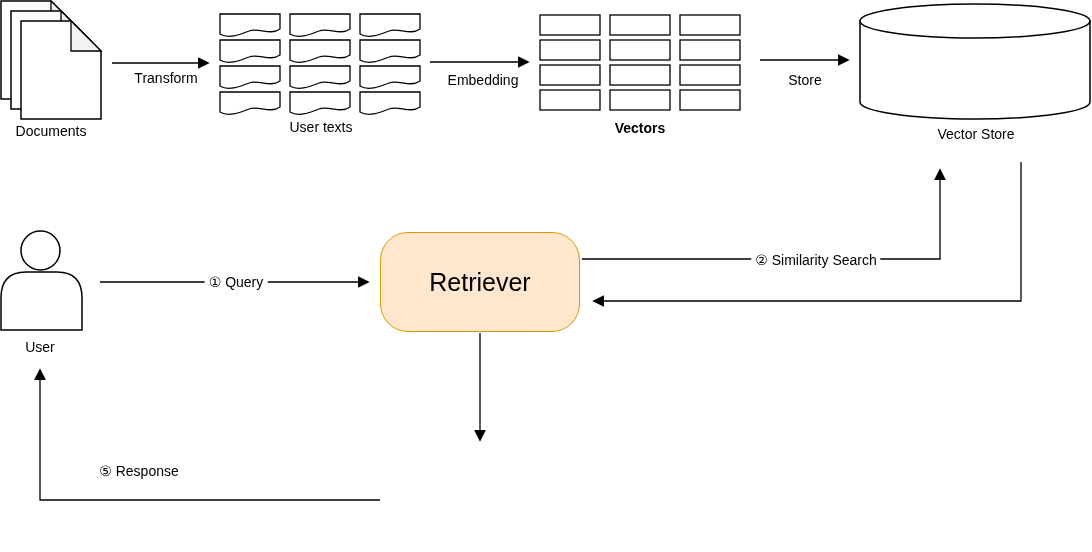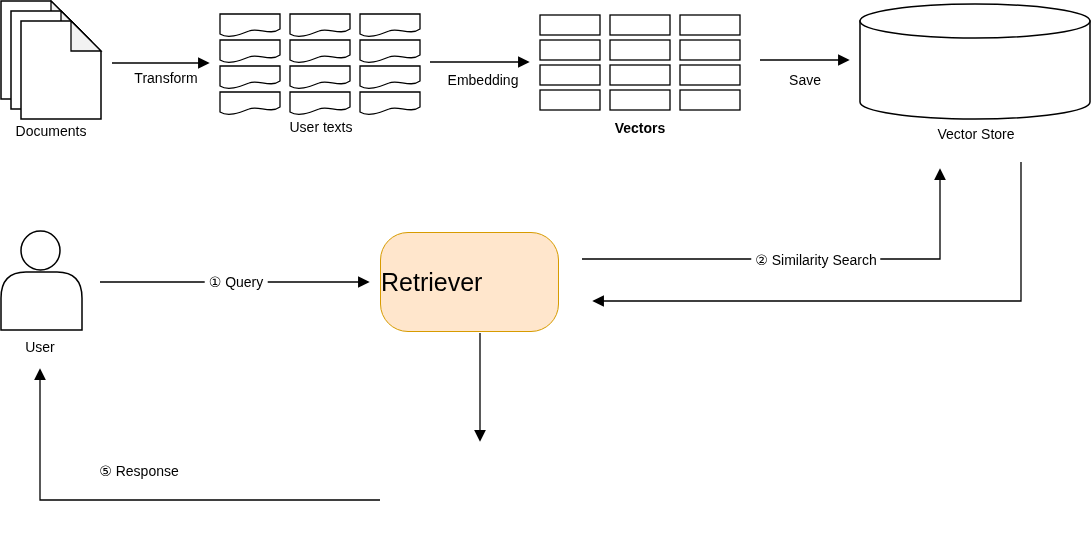--- a/index.html
+++ b/index.html
@@ -13,22 +13,22 @@
   .shape  { fill:#fff; stroke:var(--line,#000); stroke-width:1.5; }
   .flap   { fill:var(--fold-fill,#f2f2f2); stroke:var(--line,#000); stroke-width:1.3; }
   .chunk  { fill:#fff; stroke:var(--line,#000); stroke-width:1.3; }
   .edge   { fill:none; stroke:var(--line,#000); stroke-width:1.3; }
   .lbl {
     position:absolute; transform:translate(-50%,-50%);
     font-size:14px; line-height:1.2; white-space:nowrap; z-index:2;
   }
   .on-line { background:#fff; padding:0 4px; }
   .node {
-    position:absolute; width:179px; height:100px; box-sizing:border-box;
-    border-radius:28px; display:flex; align-items:center; justify-content:flex-start;
+    position:absolute; width:200px; height:100px; box-sizing:border-box;
+    border-radius:28px; display:flex; align-items:center; justify-content:center;
     font-size:25px; z-index:1;
   }
   .retriever {
     left:380px; top:232px;
     background:var(--retriever-fill,#FFE6CC);
     border:1.5px solid var(--retriever-border,#D79B00);
   }
   .llm {
     left:380px; top:452px;
     background:var(--llm-fill,#D5E8D4);
@@ -116,21 +116,21 @@
 
   <div class="node retriever">
     <span>Retriever</span>
   </div>
 
   <div class="lbl" style="left:51px;  top:131px;">Documents</div>
   <div class="lbl" style="left:166px; top:78px;">Transform</div>
   <div class="lbl" style="left:321px; top:127px;">User texts</div>
   <div class="lbl" style="left:483px; top:80px;">Embedding</div>
   <div class="lbl" style="left:640px; top:128px;font-weight:bold;">Vectors</div>
-  <div class="lbl" style="left:805px; top:80px;">Save</div>
+  <div class="lbl" style="left:805px; top:80px;">Store</div>
   <div class="lbl" style="left:976px; top:134px;">Vector Store</div>
   <div class="lbl" style="left:40px;  top:347px;">User</div>
 
   <div class="lbl on-line" style="left:236px; top:282px;">① Query</div>
   <div class="lbl on-line" style="left:816px; top:260px;">② Similarity Search</div>
   <div class="lbl on-line" style="left:133px; top:471px;margin-left:6px;">⑤ Response</div>
 
 </div>
 
 </body></html>

